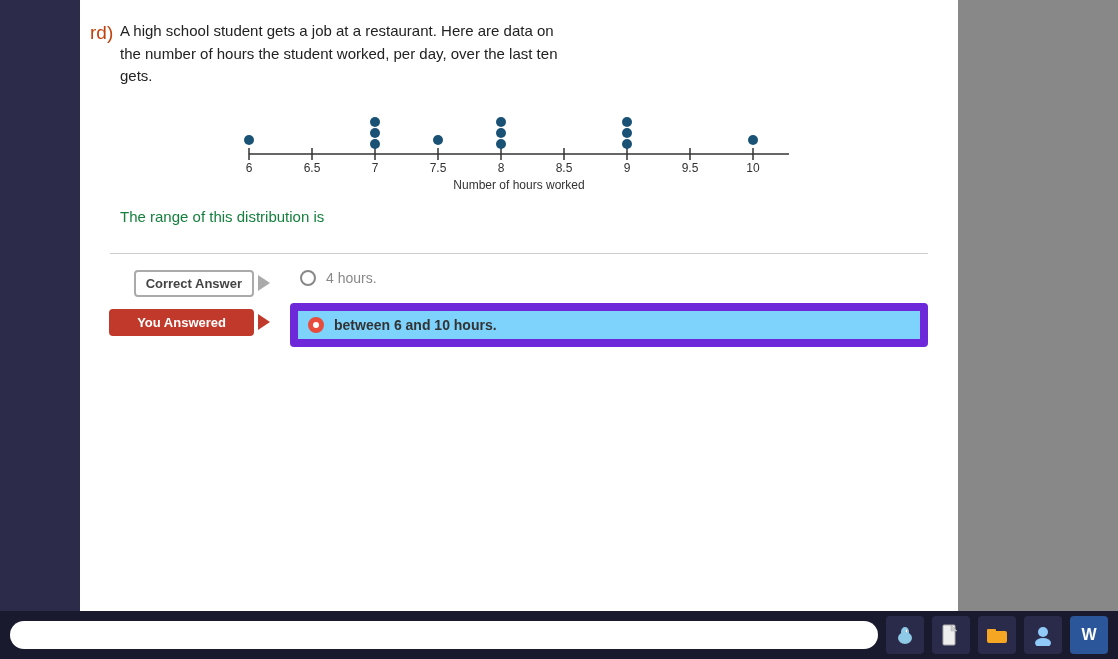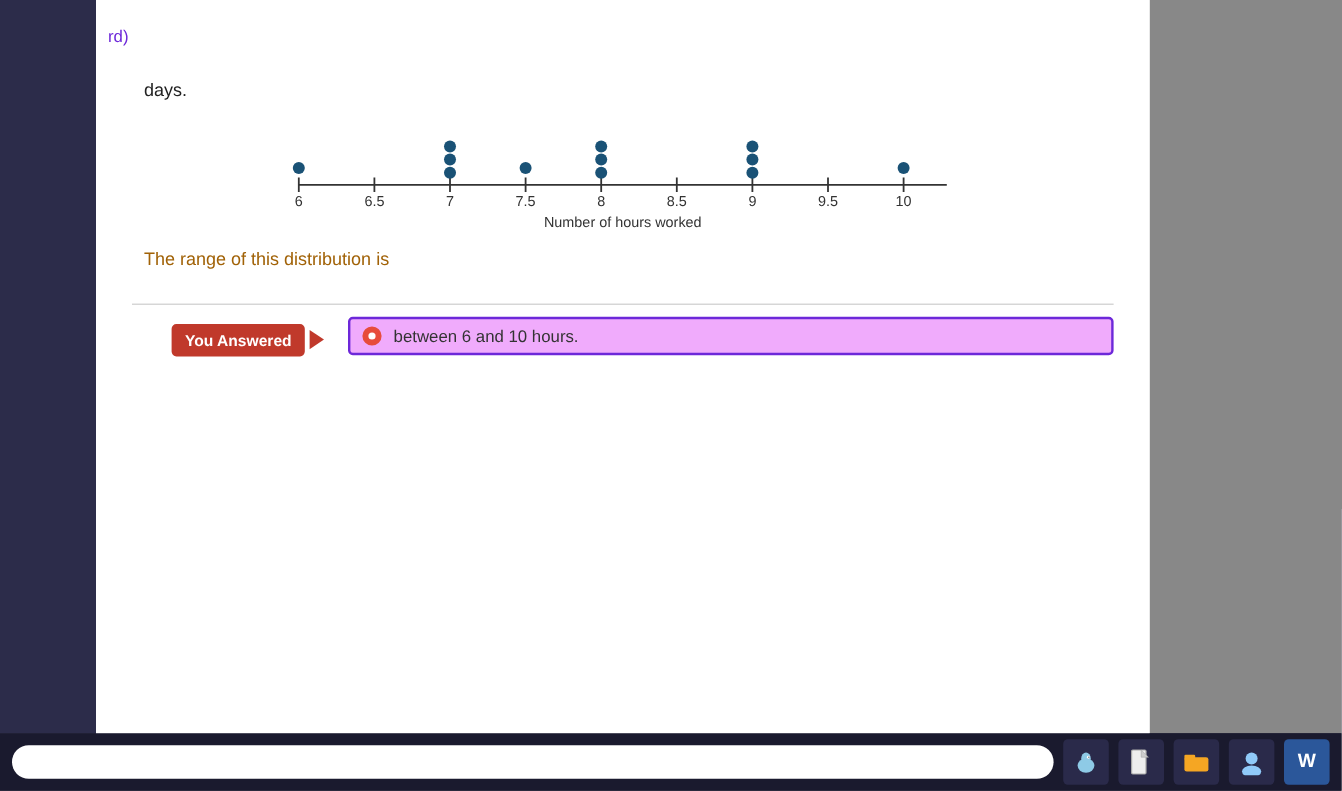--- a/index.html
+++ b/index.html
@@ -67,21 +67,21 @@
     .number-line-label {
       font-size: 12px;
       color: #333;
       text-align: center;
       margin-top: 2px;
       font-weight: normal;
     }
 
     .range-text {
       font-size: 15px;
-      color: #a16207;
+      color: #15803d;
       margin: 10px 0 18px 10px;
     }
 
     .divider {
       border: none;
       border-top: 1px solid #ccc;
       margin: 10px 0;
     }
 
     .answers-section {
@@ -124,21 +124,21 @@
       border-top: 8px solid transparent;
       border-bottom: 8px solid transparent;
       border-left: 12px solid #aaa;
       margin-left: 4px;
     }
 
     .badge-you {
       background: #c0392b;
       border: 2px solid #c0392b;
       border-radius: 4px;
-      padding: 4px 9px;
+      padding: 4px 26px;
       font-size: 13px;
       font-weight: bold;
       color: #fff;
       white-space: nowrap;
     }
 
     .badge-arrow-red {
       width: 0;
       height: 0;
       border-top: 8px solid transparent;
@@ -151,22 +151,23 @@
       flex: 1;
       display: flex;
       align-items: center;
       padding: 6px 10px;
       border-radius: 4px;
       font-size: 14px;
       color: #333;
     }
 
     .answer-option.highlighted {
-      border: 2px solid #6d28d9;
-      background: #f0abfc;
+      border: 8px solid #6d28d9;
+      background: #7dd3fc;
+      font-weight: bold;
     }
 
     .answer-option.plain {
       border: none;
       background: transparent;
       color: #888;
     }
 
     .radio-circle {
       width: 16px;
@@ -235,42 +236,42 @@
       flex: 1;
       height: 28px;
       background: #fff;
       border-radius: 14px;
       display: flex;
       align-items: center;
       padding: 0 10px;
     }
 
     .rd-label {
-      font-size: 14px;
-      color: #6d28d9;
+      font-size: 19px;
+      color: #c2410c;
       position: absolute;
       left: 10px;
       top: 22px;
     }
   </style>
 </head>
 <body>
 
 <div class="main-content">
 
   <div class="left-sidebar"></div>
 
   <div class="question-area">
 
     <div class="rd-label">rd)</div>
 
     <div class="question-text">
-      <br>
-      <br>
-      <span>days.</span>
+      <span>A high school student gets a job at a restaurant. Here are data on</span><br>
+      <span>the number of hours the student worked, per day, over the last ten</span><br>
+      <span>gets.</span>
     </div>
 
     <div class="number-line-container">
       <svg class="number-line-svg" width="580" height="60" viewBox="0 0 580 60">
 
         <line x1="20" y1="38" x2="560" y2="38" stroke="#333" stroke-width="1.5"></line>
 
         <line x1="20" y1="32" x2="20" y2="44" stroke="#333" stroke-width="1.5"></line>
         <text x="20" y="56" text-anchor="middle" font-size="12" fill="#333">6</text>
 
@@ -318,20 +319,30 @@
       </svg>
       <div class="number-line-label">Number of hours worked</div>
     </div>
 
     <div class="range-text">The range of this distribution is</div>
 
     <hr class="divider">
 
     <div class="answers-section">
 
+      <div class="answer-row">
+        <div class="label-badge">
+          <div class="badge-correct">Correct Answer</div>
+          <div class="badge-arrow"></div>
+        </div>
+        <div class="answer-option plain">
+          <div class="radio-circle"></div>
+          <span class="answer-text">4 hours.</span>
+        </div>
+      </div>
 
       <div class="answer-row">
         <div class="label-badge">
           <div class="badge-you">You Answered</div>
           <div class="badge-arrow-red"></div>
         </div>
         <div class="answer-option highlighted">
           <div class="radio-circle filled"></div>
           <span class="answer-text">between 6 and 10 hours.</span>
         </div>

